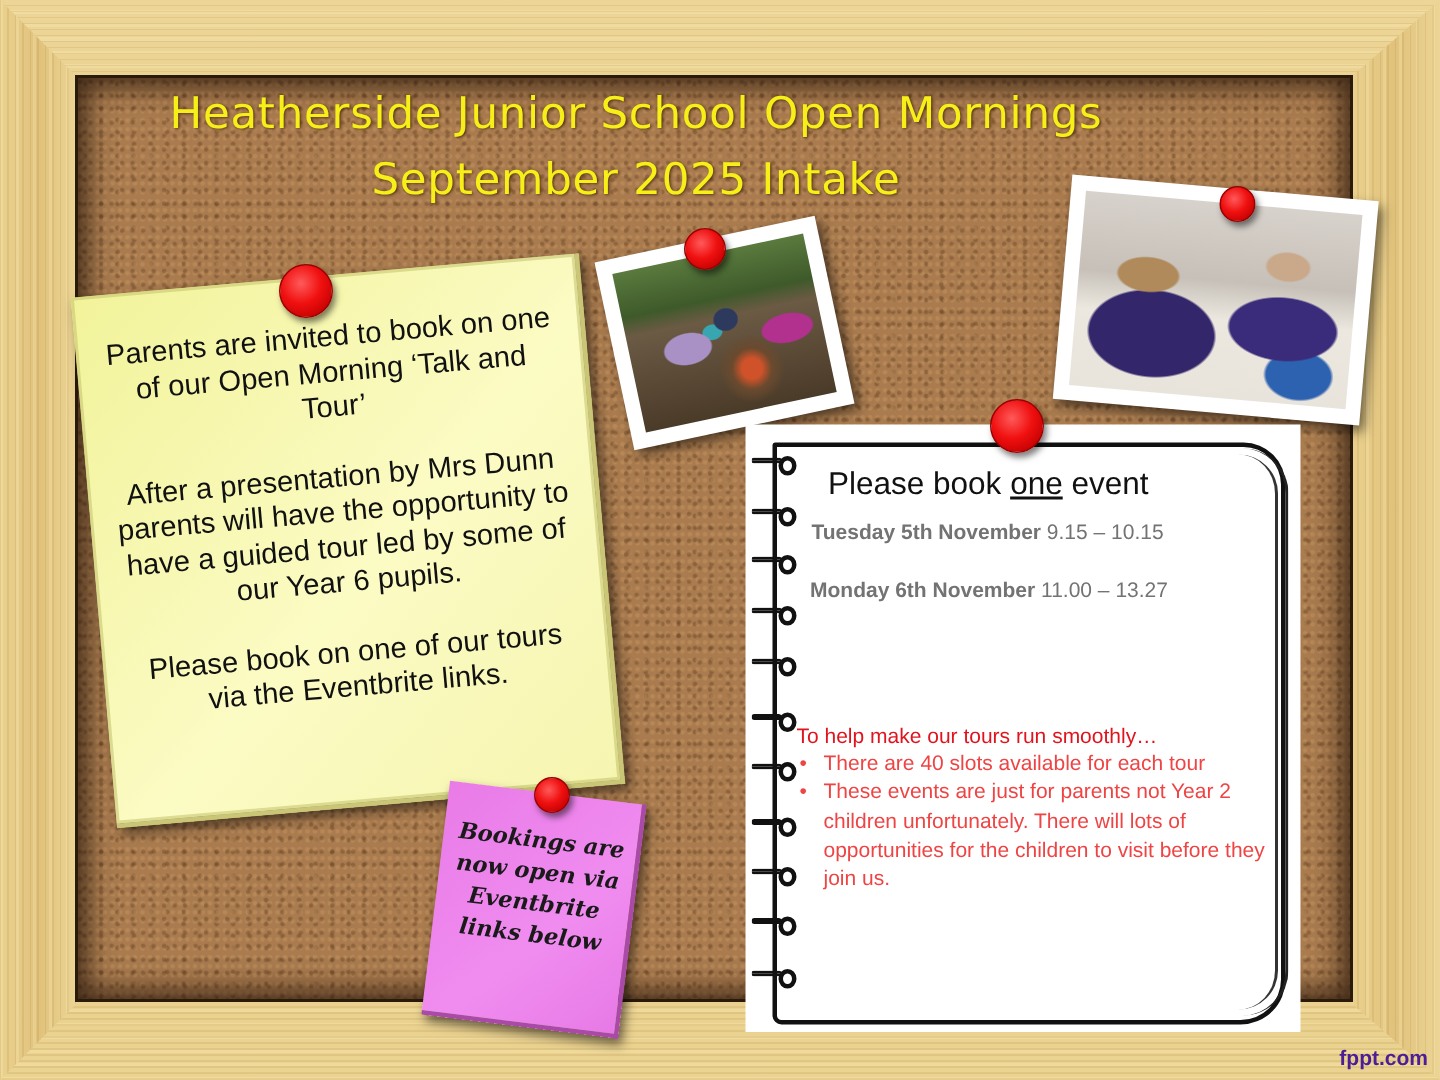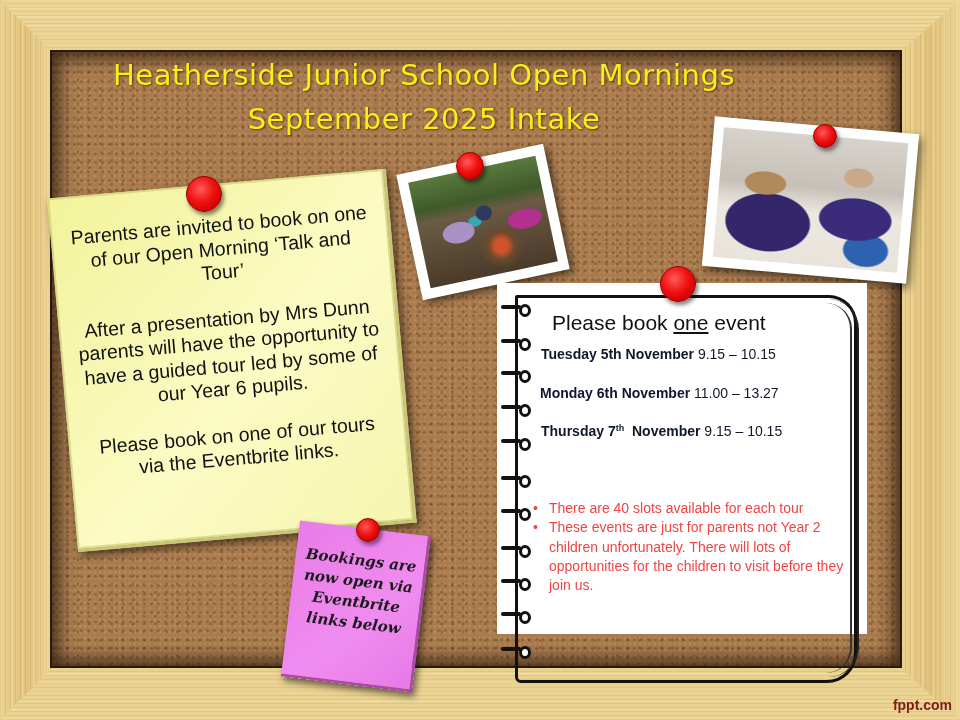--- a/index.html
+++ b/index.html
@@ -102,21 +102,21 @@
         radial-gradient(ellipse at 25% 40%, #b08a5a 0 10%, transparent 11%),
         radial-gradient(ellipse at 28% 70%, #34266a 0 22%, transparent 23%),
         radial-gradient(ellipse at 75% 30%, #c9a98a 0 7%, transparent 8%),
         radial-gradient(ellipse at 75% 62%, #3a2c7a 0 18%, transparent 19%),
         radial-gradient(ellipse at 82% 85%, #2d62b0 0 10%, transparent 11%),
         linear-gradient(180deg, #d8d2cc 0%, #c6c0b8 40%, #ece8e0 60%, #e8e4dc 100%);
     }
 
     
     .notebook {
-      position: absolute; left: 497px; top: 283px; width: 370px; height: 351px;
+      position: absolute; left: 497px; top: 283px; width: 370px; height: 405px;
       background: #fff;
     }
     .nb-border {
       position: absolute; left: 18px; top: 12px; width: 342px; height: 388px;
       border: 3px solid #111; border-radius: 2px 28px 30px 6px;
     }
     .nb-border2 {
       position: absolute; left: 330px; top: 16px; width: 32px; height: 378px;
       border-right: 2px solid #222; border-radius: 0 30px 30px 0;
     }
@@ -132,31 +132,31 @@
     }
     .spiral .ring {
       position: absolute; left: 18px; top: -1px; width: 12px; height: 13px; border-radius: 50%;
       border: 3px solid #111; background: #fff;
     }
     .nb-heading {
       position: absolute; left: 55px; top: 28px; font-size: 21px; color: #111;
     }
     .nb-heading u { text-decoration: underline; }
     .event {
-      position: absolute; font-size: 14px; color: #0f172a;
+      position: absolute; font-size: 14px; color: #737373;
     }
     .event b { font-weight: bold; }
     .event sup { font-size: 9px; vertical-align: 5px; }
     .tip-title { position: absolute; left: 34px; top: 199px; font-size: 14px; color: #e0141e; }
     .tips { position: absolute; left: 34px; top: 216px; width: 320px; font-size: 14px; line-height: 19.3px; color: #ef4444; list-style: none; }
     .tips li { position: relative; padding-left: 18px; }
     .tips li::before { content: "•"; position: absolute; left: 2px; top: 0; }
 
     .footer-brand {
-      position: absolute; right: 8px; top: 697px; font-size: 14px; font-weight: bold; color: #7f1d1d; text-align: center;
+      position: absolute; right: 8px; top: 697px; font-size: 14px; font-weight: bold; color: #4c1d95; text-align: center;
     }
   </style>
 </head>
 <body>
 
 <div class="frame"></div>
 <div class="frame-side frame-left"></div>
 <div class="frame-side frame-right"></div>
 
 <div class="cork"></div>
@@ -232,24 +232,22 @@
     </div>
 
   <div class="nb-heading"><span>Please book </span><u>one</u><span> event</span></div>
 
   <div class="event" style="left:44px; top:63px;">
     <b>Tuesday 5th November</b><span> 9.15 – 10.15</span>
   </div>
   <div class="event" style="left:43px; top:102px;">
     <b>Monday 6th November</b><span> 11.00 – 13.27</span>
   </div>
-  <div class="event" style="left:44px; top:140px;">
-    <b><span>Thursday 7</span><sup>th</sup><span style="white-space:pre">  November</span></b><span> 9.15 – 10.15</span>
-  </div>
-
+
+  <div class="tip-title">To help make our tours run smoothly…</div>
   <ul class="tips">
     <li>There are 40 slots available for each tour</li>
     <li>These events are just for parents not Year 2 children unfortunately.  There will lots of opportunities for the children to visit before they join us.</li>
   </ul>
 </div>
 <div class="pin" style="left:660px; top:266px;"></div>
 
 <div class="note-pink">Bookings are now open via Eventbrite links below</div>
 <div class="pin small" style="left:356px; top:518px;"></div>
 

